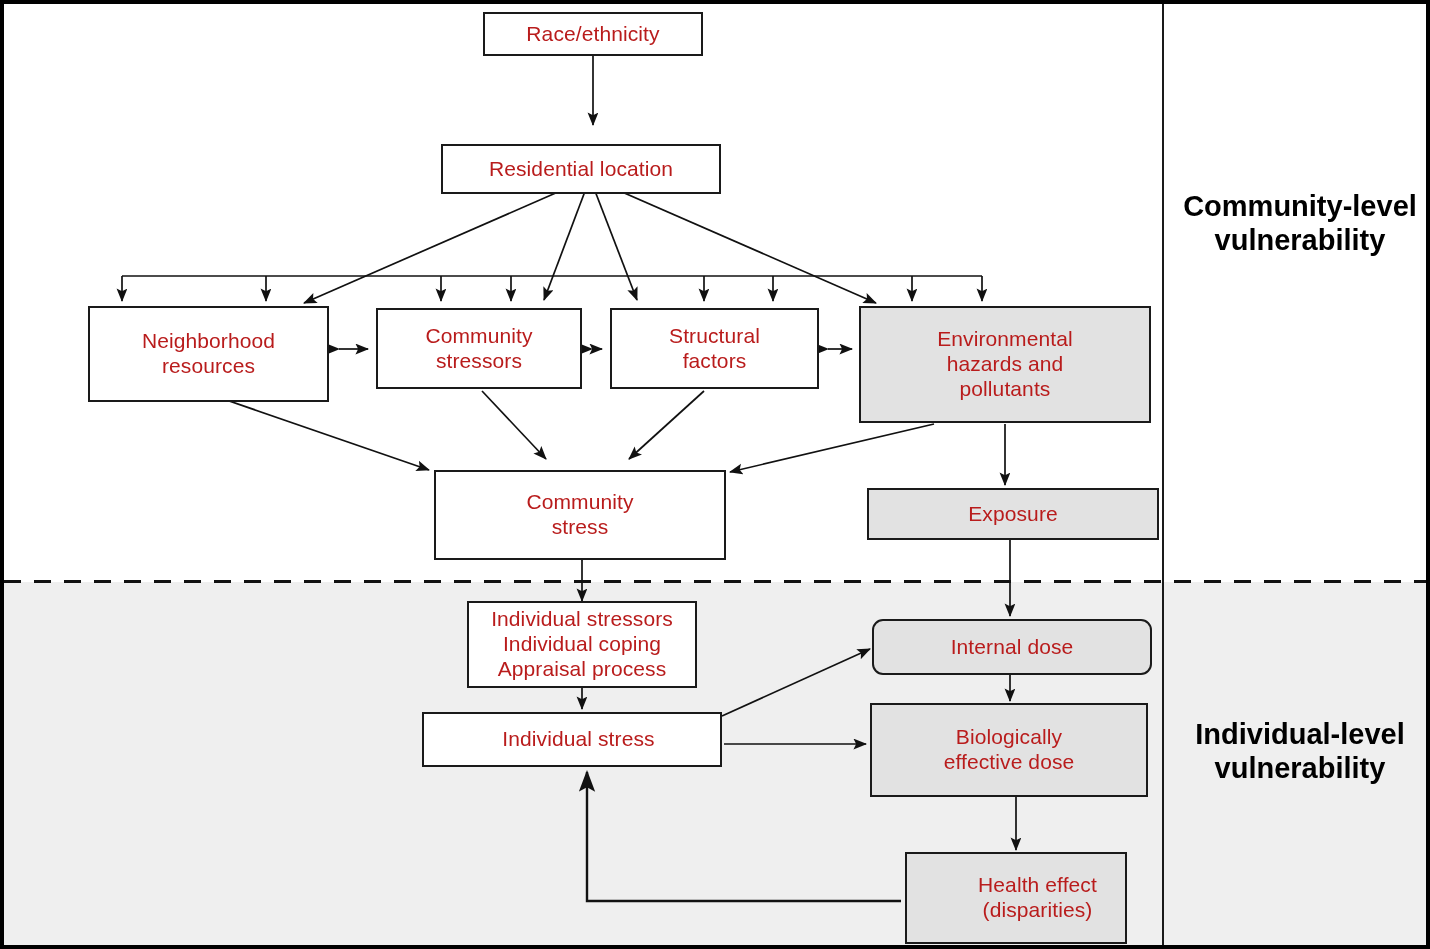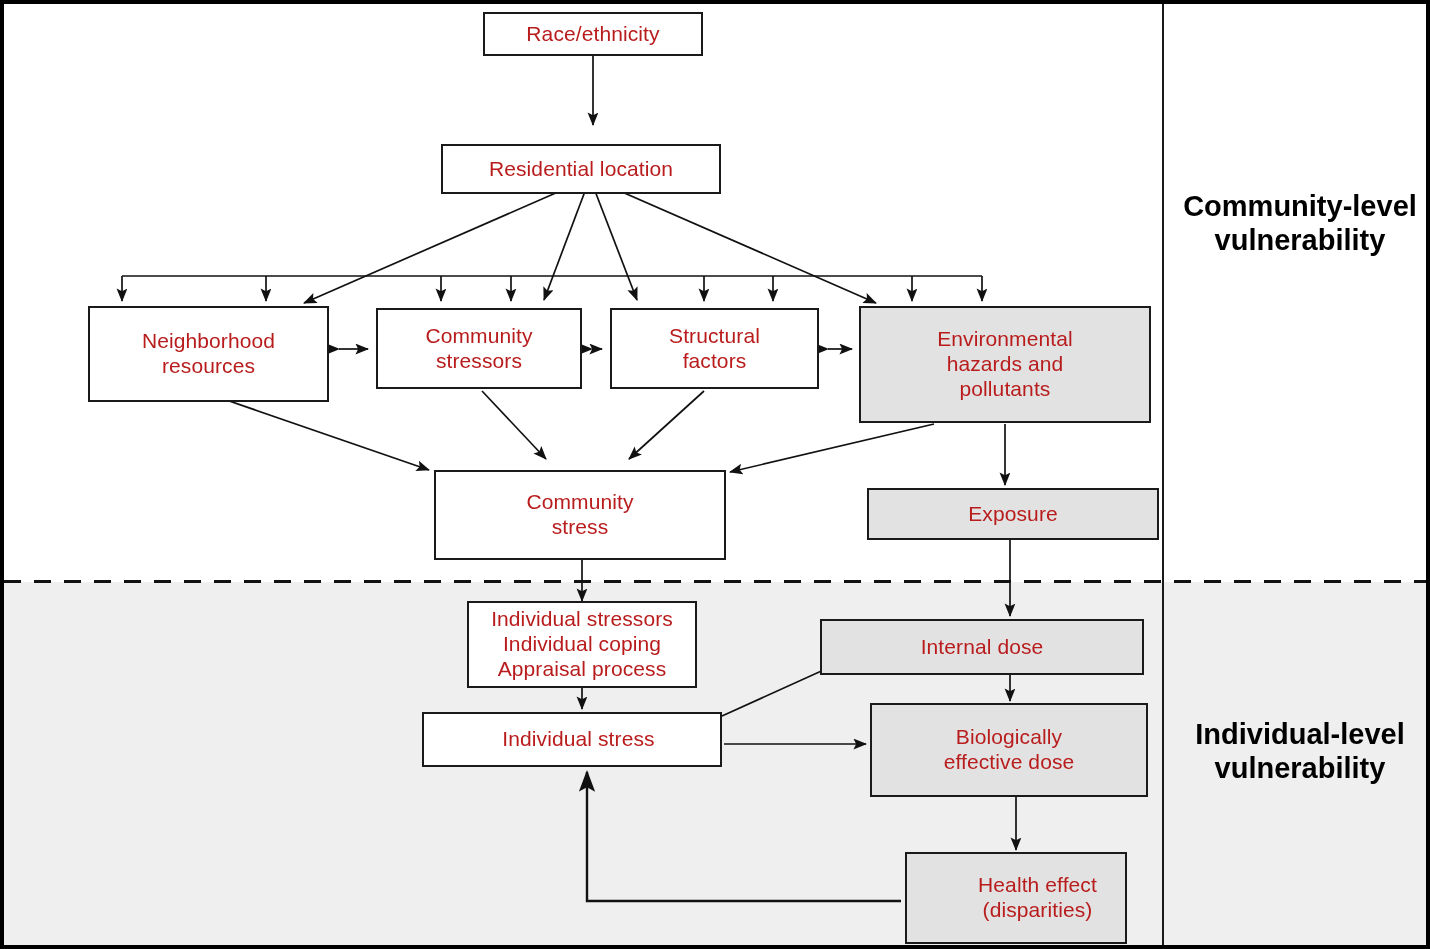--- a/index.html
+++ b/index.html
@@ -200,21 +200,21 @@
       <span class="lbl">Individual stressors</span>
       <span class="lbl">Individual coping</span>
       <span class="lbl">Appraisal process</span>
     </span>
   </div>
 
   <div class="node" style="left:418px; top:708px; width:300px; height:55px;padding-left:13px;">
     <span class="lbl">Individual stress</span>
   </div>
 
-  <div class="node shaded" style="left:816px; top:615px; width:324px; height:56px;">
+  <div class="node shaded" style="left:868px; top:615px; width:280px; height:56px;border-radius:11px;">
     <span class="lbl">Internal dose</span>
   </div>
 
   <div class="node shaded" style="left:866px; top:699px; width:278px; height:94px;">
     <span>
       <span class="lbl">Biologically</span>
       <span class="lbl">effective dose</span>
     </span>
   </div>
 

